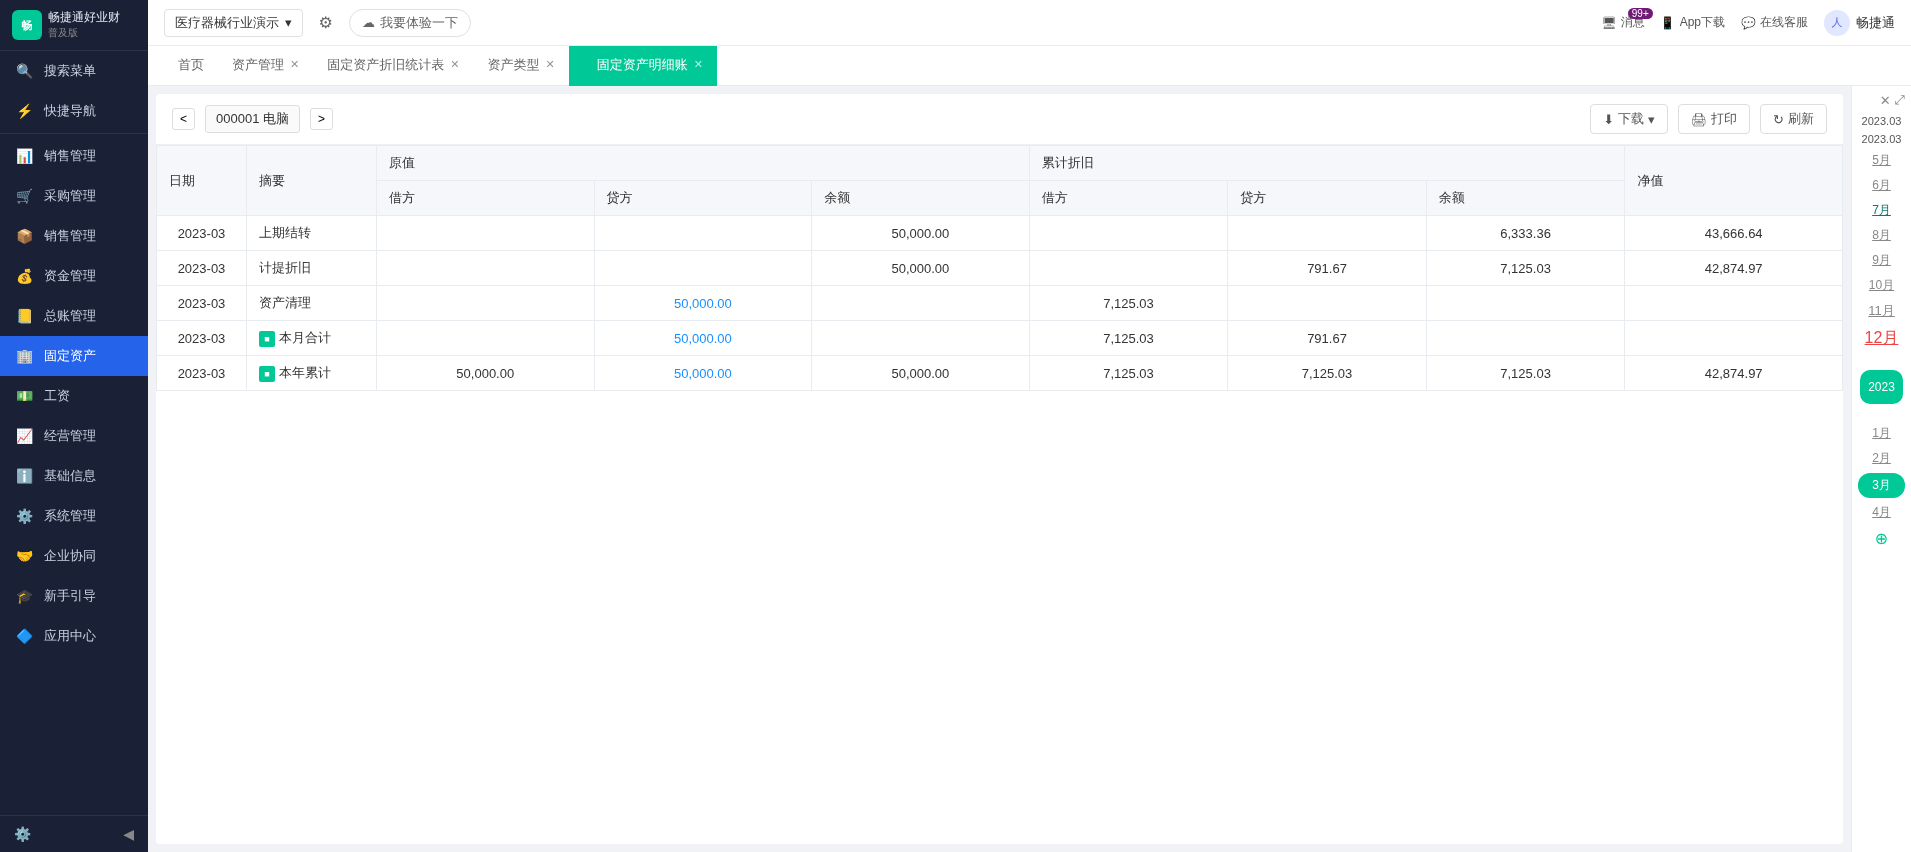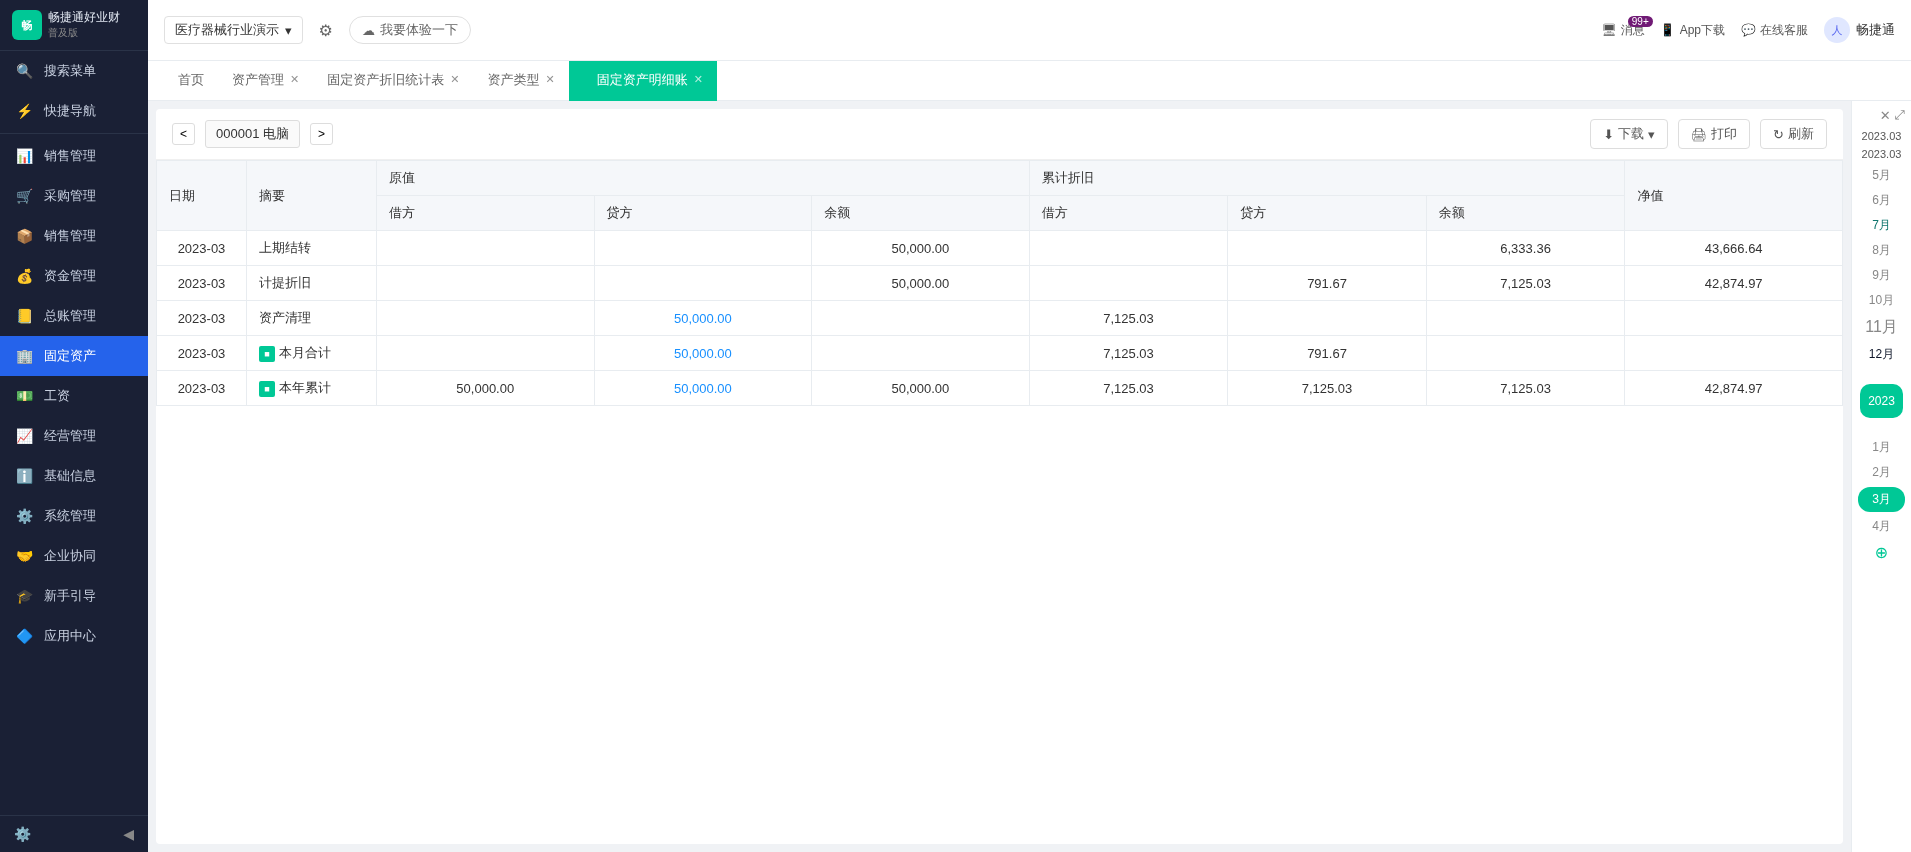--- a/index.html
+++ b/index.html
@@ -67,21 +67,21 @@
       overflow: hidden;
       background: #f0f2f5;
     }
 
     
     .topbar {
       background: white;
       display: flex;
       align-items: center;
       padding: 0 16px;
-      height: 61px;
+      height: 46px;
       border-bottom: 1px solid #e8ecf0;
       gap: 12px;
       flex-shrink: 0;
     }
     .topbar-company {
       display: flex; align-items: center; gap: 6px;
       font-size: 13px; color: #333;
       border: 1px solid #e0e0e0; border-radius: 4px;
       padding: 4px 10px; cursor: pointer;
     }
@@ -176,20 +176,21 @@
     .date-col { width: 90px; }
     .memo-col { width: 130px; }
     .time-item {
       width: 100%;
       text-align: center;
       padding: 6px 4px;
       font-size: 12px;
       color: #666;
       cursor: pointer;
       white-space: nowrap;
+      text-decoration: underline;
     }
   </style>
 </head>
 <body>
 
 <div class="sidebar">
   <div class="sidebar-logo">
     <div class="logo-icon">畅</div>
     <div>
       <div class="logo-text">畅捷通好业财</div>
@@ -437,22 +438,22 @@
       </div>
       <div style="text-align:center;font-size:11px;color:#555;padding:3px 0;">2023.03</div>
       <div style="text-align:center;font-size:11px;color:#555;padding:3px 0;">2023.03</div>
 
       <div style="text-align:center;font-size:12px;color:#888;padding:4px 2px;" class="time-item">5月</div>
       <div style="text-align:center;font-size:12px;color:#888;padding:4px 2px;" class="time-item">6月</div>
       <div style="text-align:center;font-size:12px;color:#0f766e;padding:4px 2px;" class="time-item">7月</div>
       <div style="text-align:center;font-size:12px;color:#888;padding:4px 2px;" class="time-item">8月</div>
       <div style="text-align:center;font-size:12px;color:#888;padding:4px 2px;" class="time-item">9月</div>
       <div style="text-align:center;font-size:12px;color:#888;padding:4px 2px;" class="time-item">10月</div>
-      <div style="text-align:center;font-size:16px;color:#888;padding:4px 2px;" class="time-item">11月</div>
-      <div style="text-align:center;font-size:12px;color:#0f172a;padding:4px 2px;" class="time-item">12月</div>
+      <div style="text-align:center;font-size:13px;color:#888;padding:4px 2px;" class="time-item">11月</div>
+      <div style="text-align:center;font-size:16px;color:#ef4444;padding:4px 2px;" class="time-item">12月</div>
 
       <div style="text-align:center;font-size:12px;color:white;background:#00c896;border-radius:10px;margin:17px 8px;padding:10px 2px;">2023</div>
 
       <div style="text-align:center;font-size:12px;color:#888;padding:4px 2px;" class="time-item">1月</div>
       <div style="text-align:center;font-size:12px;color:#888;padding:4px 2px;" class="time-item">2月</div>
       <div style="text-align:center;font-size:12px;color:white;background:#00c896;border-radius:12px;margin:2px 6px;padding:4px 2px;">3月</div>
       <div style="text-align:center;font-size:12px;color:#888;padding:4px 2px;" class="time-item">4月</div>
 
       <div style="display:flex;align-items:center;justify-content:center;padding:4px;">
         <span style="color:#00c896;font-size:16px;">⊕</span>

